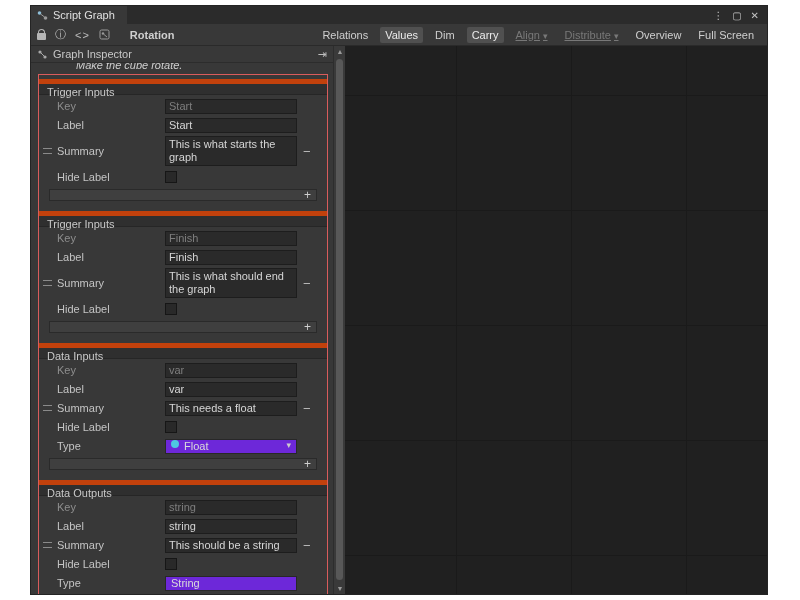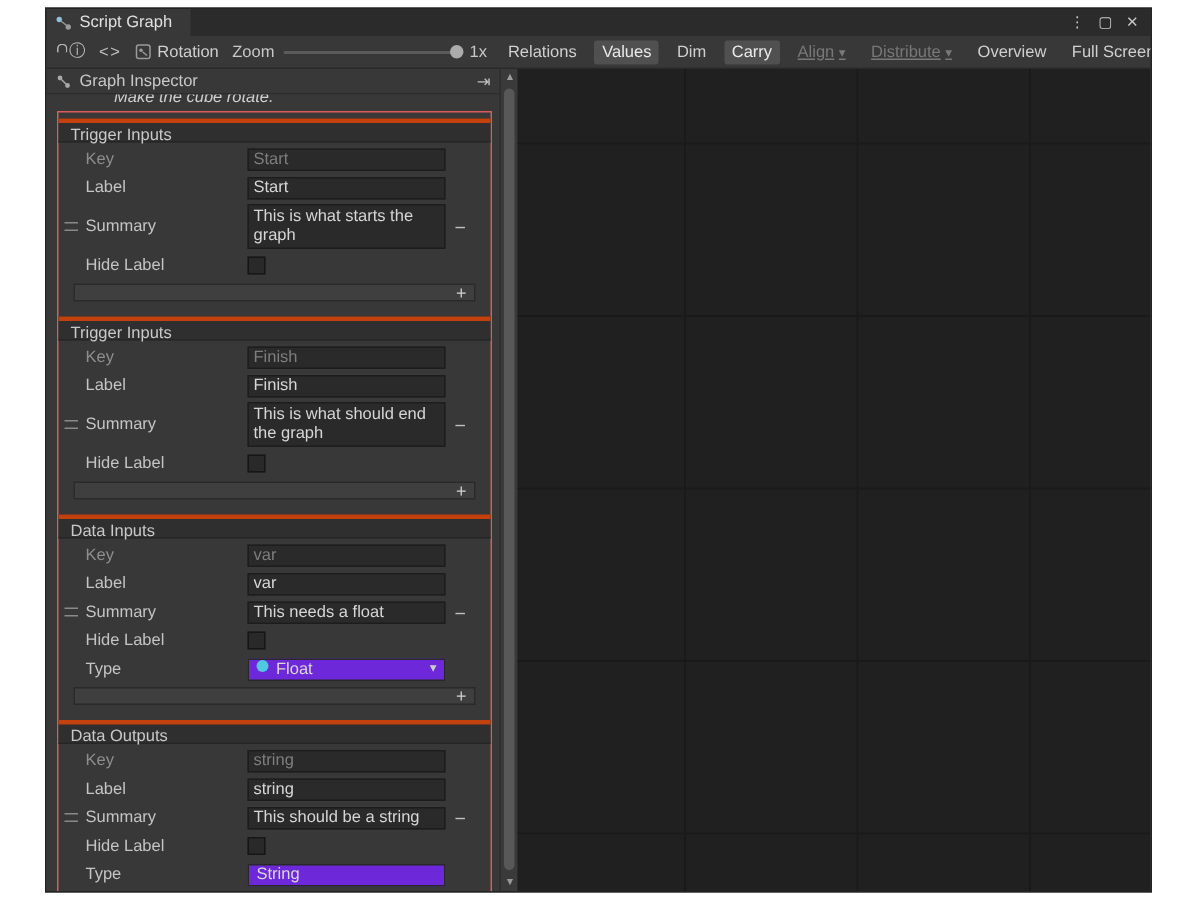--- a/index.html
+++ b/index.html
@@ -17,21 +17,21 @@
   .win-icons span { cursor:default; }
 
   
   .toolbar { height:22px; display:flex; align-items:center; padding:0 6px; gap:9px;
              border-bottom:1px solid #2A2A2A; background:#383838; white-space:nowrap; }
   .ticon { color:#BDBDBD; font-size:11px; line-height:1; }
   .lock { width:9px; height:7px; background:#B5B5B5; border-radius:1px; position:relative; margin-top:3px; }
   .lock::before { content:""; position:absolute; left:1px; top:-4px; width:5px; height:5px;
                   border:1.5px solid #B5B5B5; border-bottom:none; border-radius:4px 4px 0 0; }
   .code-icon { letter-spacing:1px; color:#BDBDBD; }
-  .gname { display:flex; align-items:center; gap:4px; color:#CFCFCF; }
+  .gname { display:flex; align-items:center; gap:20px; color:#CFCFCF;font-weight:bold; }
   .zoom-wrap { display:flex; align-items:center; gap:6px; }
   .slider { position:relative; width:118px; height:2px; background:#5B5B5B; border-radius:1px; }
   .slider .knob { position:absolute; right:-2px; top:-4px; width:9px; height:9px; border-radius:50%; background:#ABABAB; }
   .tb-buttons { display:flex; align-items:center; gap:7px; margin-left:auto; padding-right:2px; }
   .tb-btn { padding:2px 5px; border-radius:2px; color:#CFCFCF; cursor:default; }
   .tb-btn.active { background:#505050; color:#EAEAEA; }
   .tb-btn.disabled { color:#787878;text-decoration:underline; }
   .caret { font-size:9px; margin-left:3px; color:inherit; }
 
   
@@ -42,21 +42,21 @@
                  border-bottom:1px solid #2C2C2C; }
   .insp-dock { margin-left:auto; color:#BDBDBD; }
   .insp-body { position:absolute; left:0; top:17px; right:0; bottom:0; overflow:hidden; background:#383838; }
 
   .clipped-text { margin:-4px 0 3px 45px; line-height:12px; color:#CFCFCF;font-style:italic; }
 
   .highlight-region { position:relative; margin-left:7px; width:290px; height:560px;
                       border:1px solid #D95C5C; padding-top:4px; }
 
   .section { margin-bottom:10px; }
-  .sec-header { height:16px; line-height:16px; background:#2F2F2F; border-top:3px solid #c2410c;
+  .sec-header { height:16px; line-height:16px; background:#2F2F2F; border-top:5px solid #c2410c;
                 border-bottom:1px solid #262626; padding-left:8px; color:#C9C9C9; }
   .sec-body { padding-top:2px; }
   .row { display:flex; align-items:center; height:18px; margin-bottom:1px; padding-left:18px; position:relative; }
   .row.tall { height:32px; }
   .row-label { width:108px; color:#C4C4C4; flex:none; }
   .row-label.dim { color:#8E8E8E; }
 
   .tfield { width:132px; height:15px; background:#2A2A2A; border:1px solid #1D1D1D; color:#D6D6D6;
             font-family:"Liberation Sans", sans-serif; font-size:11px; padding:0 3px; outline:none; }
   .tfield.disabled { color:#7E7E7E; }
@@ -122,27 +122,20 @@
       <span class="ticon">ⓘ</span>
       <span class="code-icon">&lt;&gt;</span>
       <span class="gname">
         <svg class="mini" width="11" height="11" viewBox="0 0 11 11">
           <rect x="1" y="1" width="9" height="9" rx="1.5" fill="none" stroke="#9A9A9A"></rect>
           <circle cx="4" cy="4.5" r="1.2" fill="#9A9A9A"></circle>
             <path d="M5 5.5 L8 8" stroke="#9A9A9A"></path>
         </svg>
         <span>Rotation</span>
       </span>
-      <span class="zoom-wrap">
-        <span>Zoom</span>
-        <span class="slider">
-            <span class="knob"></span>
-          </span>
-        <span>1x</span>
-      </span>
       <span class="tb-buttons">
         <span class="tb-btn">Relations</span>
         <span class="tb-btn active">Values</span>
         <span class="tb-btn">Dim</span>
         <span class="tb-btn active">Carry</span>
         <span class="tb-btn disabled"><span>Align</span><span class="caret">▾</span></span>
         <span class="tb-btn disabled"><span>Distribute</span><span class="caret">▾</span></span>
         <span class="tb-btn">Overview</span>
         <span class="tb-btn">Full Screen</span>
       </span>

